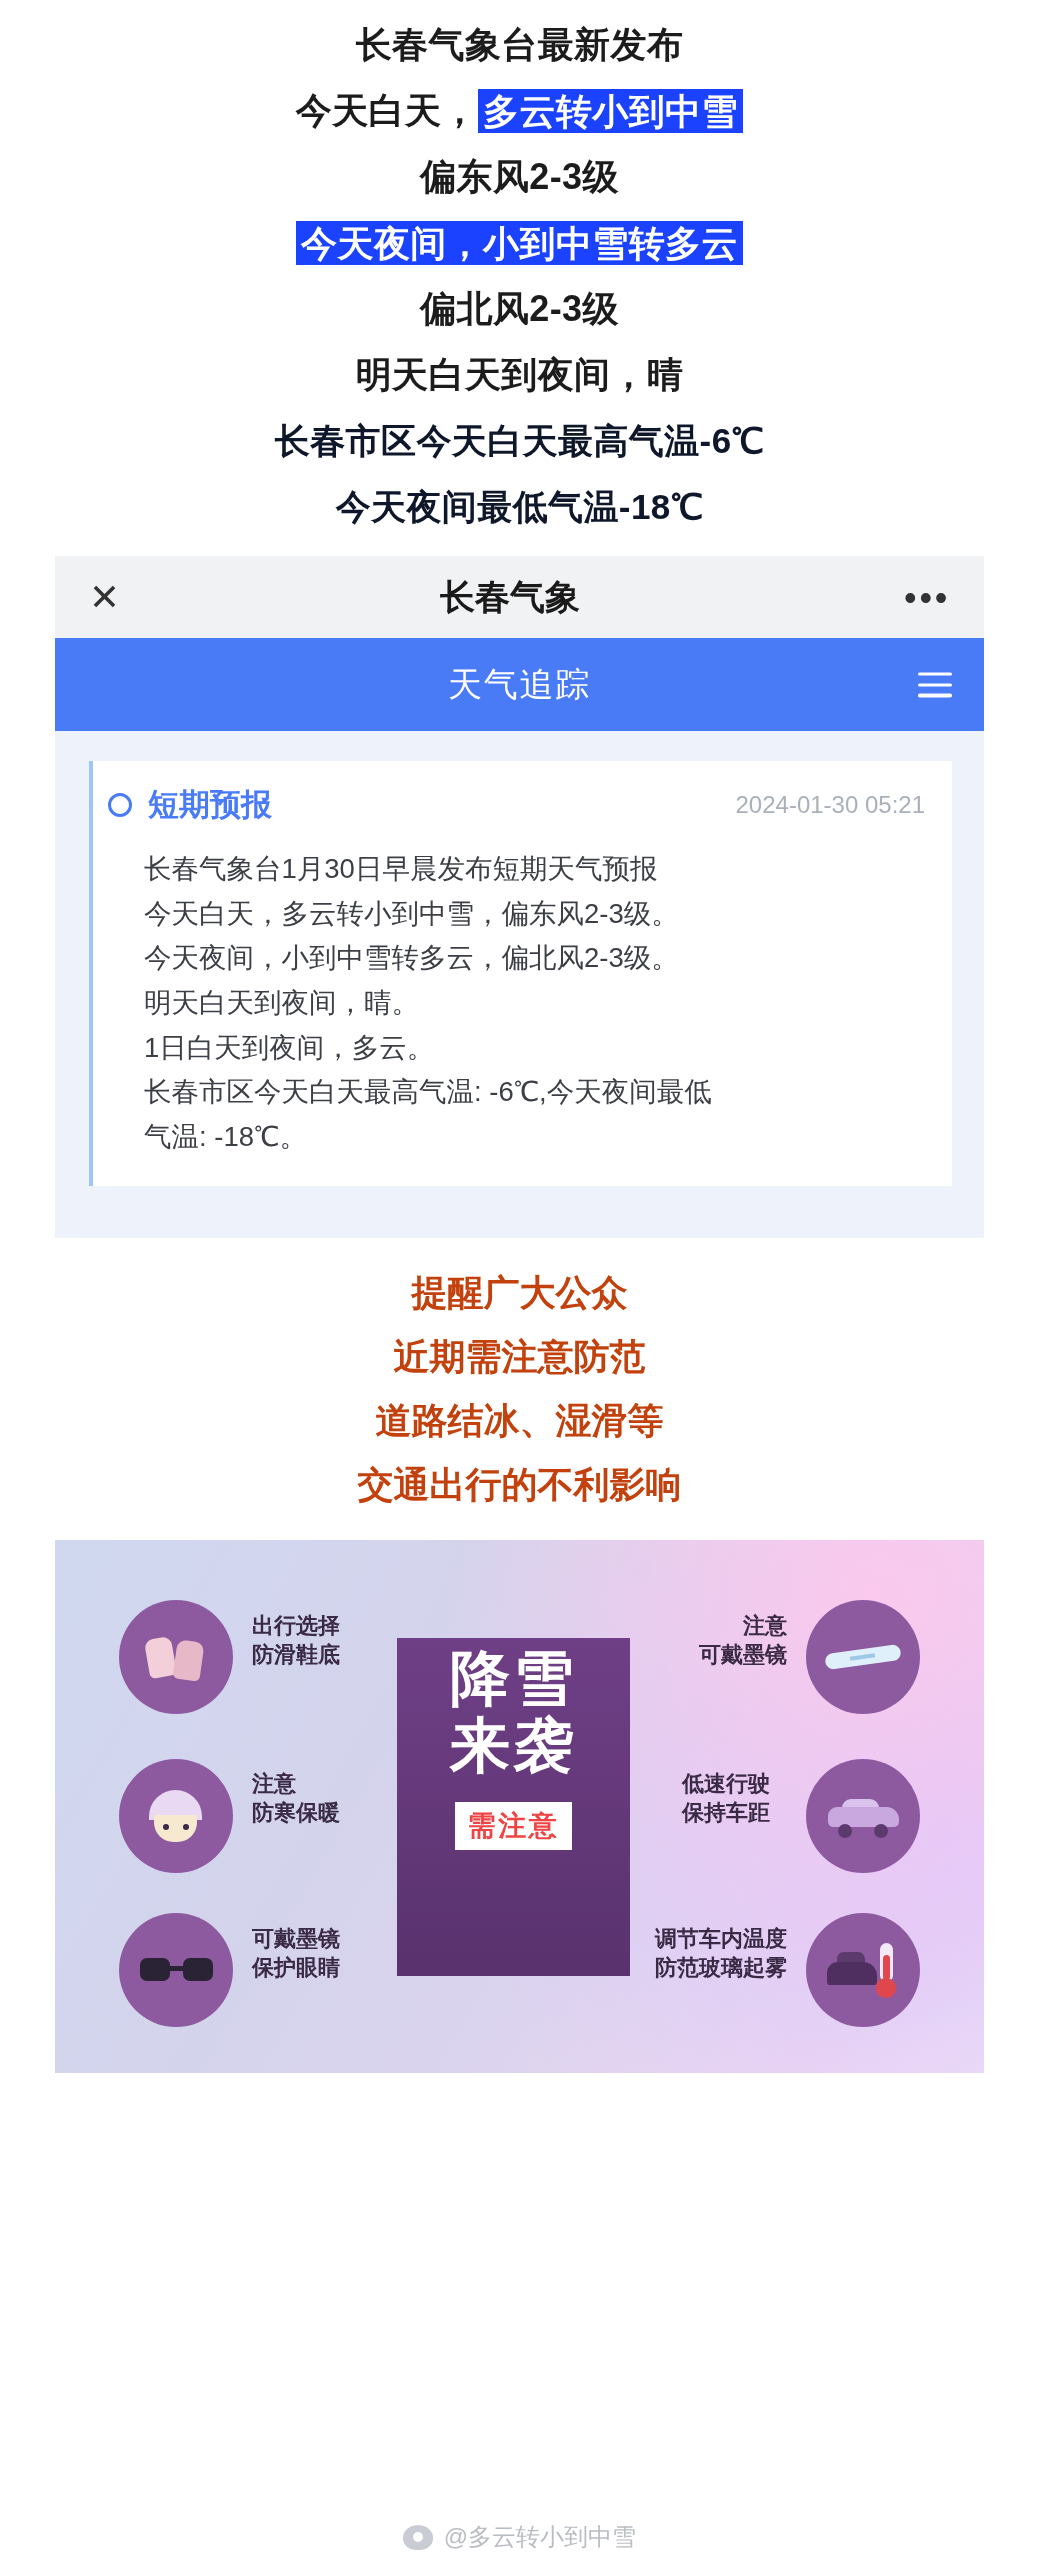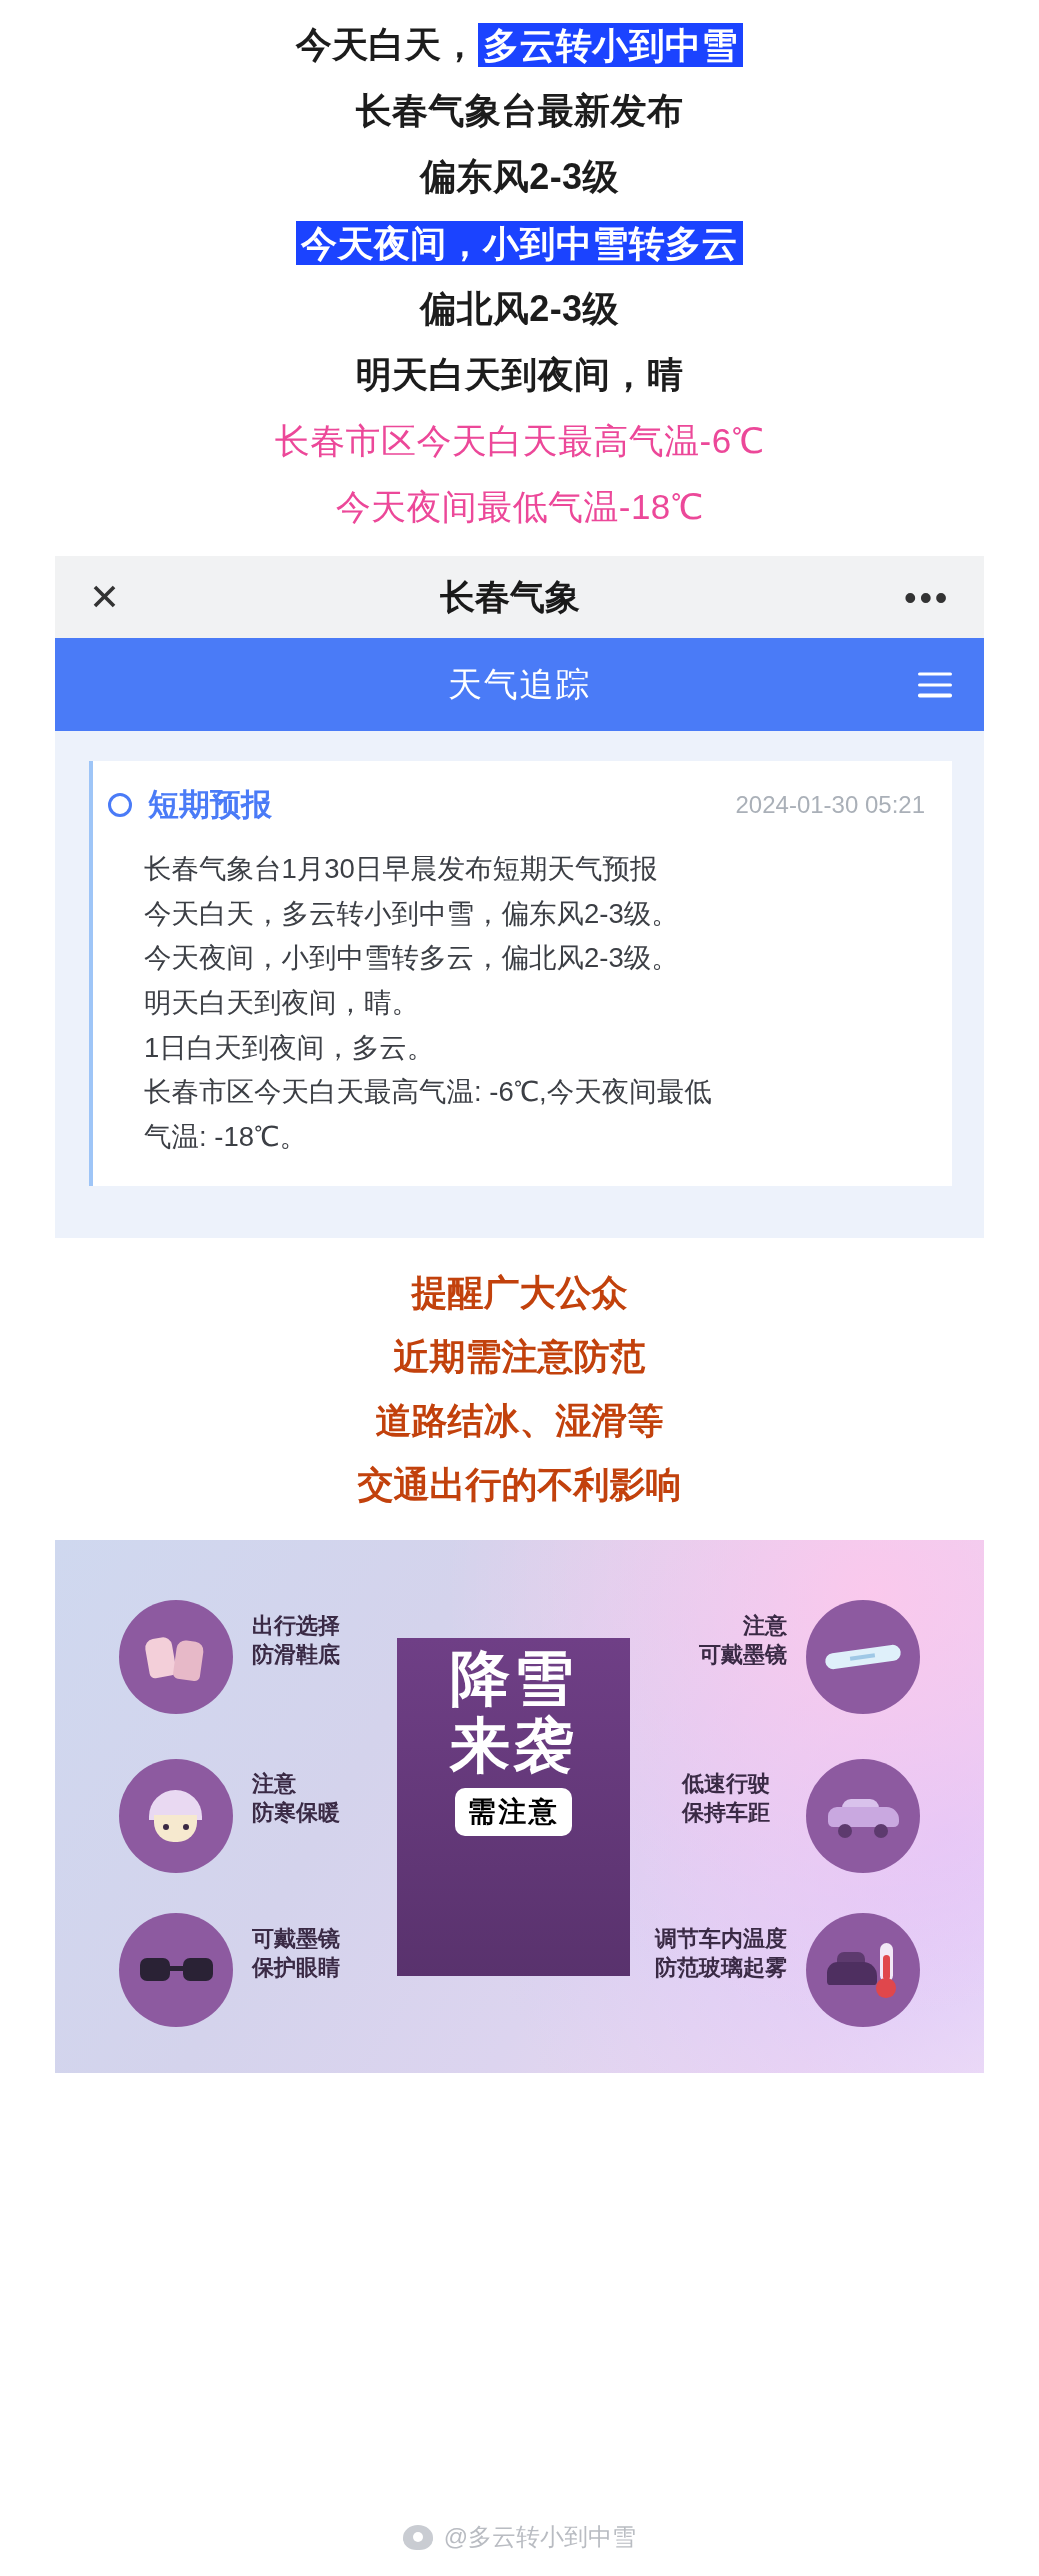--- a/index.html
+++ b/index.html
@@ -34,23 +34,23 @@
     line-height: 1.0;
     padding: 15px 0;
     letter-spacing: 0.4px;
   }
   .hl-highlight {
     background: #1b43ff;
     color: #ffffff;
     padding: 1.8px 5.3px;
   }
   .hl-cyan {
-    color: #ec4899;
+    color: #0f172a;
     font-size: 35px;
-    font-weight: normal;
+    font-weight: bold;
   }
 
   
   .shot {
     margin: 16px 55px 0 55px;
     width: 929px;
     background: #f1f2f3;
     position: relative;
   }
   .shot-topbar {
@@ -229,28 +229,27 @@
     box-sizing: border-box;
   }
   .cp-big {
     font-size: 60px;
     font-weight: bold;
     color: #ffffff;
     line-height: 1.12;
     letter-spacing: 3.6px;
   }
   .cp-small {
-    margin-top: 8px;
+    margin-top: 22px;
     background: #ffffff;
-    color: #000000;
+    color: #ef4444;
     font-size: 28px;
     font-weight: bold;
     padding: 5.3px 12.4px;
     letter-spacing: 2.7px;
-    border-radius: 10px;
   }
 
   
   .ico { position: relative; }
   .ico-shoe { width: 62px; height: 46px; }
   .ico-shoe .a { position:absolute; left:1.8px; top:3.6px; width:27px; height:39px; background:#f3cfd9; border-radius:9px 9px 5.3px 5.3px; transform: rotate(-10deg); }
   .ico-shoe .b { position:absolute; left:30px; top:7px; width:27px; height:39px; background:#e7b9c8; border-radius:9px 9px 5.3px 5.3px; transform: rotate(8deg); }
   .ico-hat { width: 68px; height: 57px; }
   .ico-hat .cap { position:absolute; left:7px; top:1.8px; width:53px; height:30px; background:#e9d9f2; border-radius:27px 27px 0 0; }
   .ico-hat .face { position:absolute; left:12.4px; top:27px; width:43px; height:27px; background:#f6e9cf; border-radius:0 0 19.5px 19.5px; }
@@ -309,25 +308,25 @@
   }
 </style>
 </head>
 <body>
 
 <div class="page">
 
   <div class="headlines">
 
     <div class="hline">
+      <span>长春气象台最新发布</span>
+    </div>
+
+    <div class="hline">
       <span>今天白天，</span><span class="hl-highlight">多云转小到中雪</span>
-    </div>
-
-    <div class="hline">
-      <span>长春气象台最新发布</span>
     </div>
 
     <div class="hline">
       <span>偏东风2-3级</span>
     </div>
 
     <div class="hline">
       <span class="hl-highlight">今天夜间，小到中雪转多云</span>
     </div>
 

